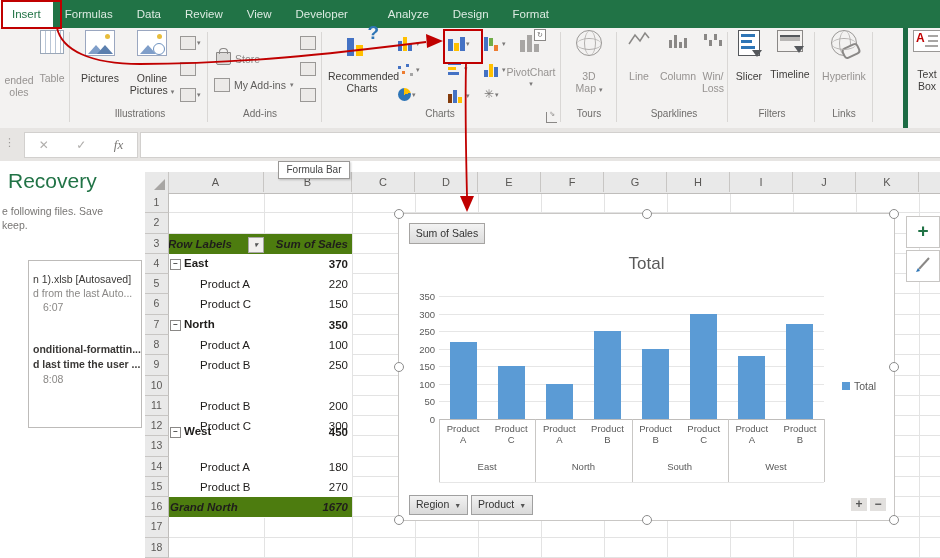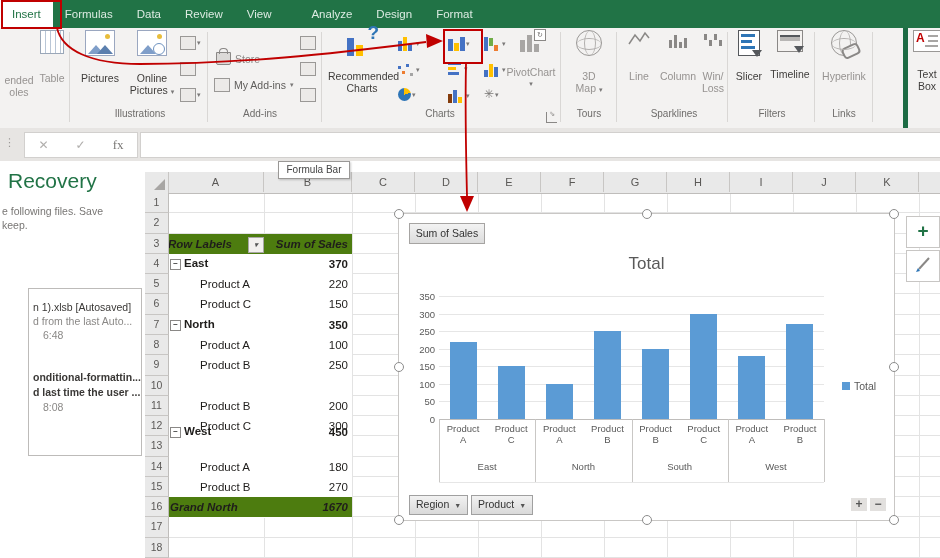--- a/index.html
+++ b/index.html
@@ -56,29 +56,29 @@
   .ic-tl .fn{position:absolute;right:-2px;bottom:-2px;width:0;height:0;border-left:5px solid transparent;border-right:5px solid transparent;border-top:7px solid #55585c;}
   .ic-chain{position:absolute;right:-4px;bottom:-2px;width:14px;height:8px;border:2px solid #8a8886;border-radius:4px;background:#f3f2f1;transform:rotate(-25deg);}
   .ic-tb{width:26px;height:20px;border:1px solid #9a9896;background:#fff;position:relative;}
   .ic-tb .a{position:absolute;left:2px;top:1px;color:#c00000;font-size:12px;font-weight:bold;}
   .ic-tb .ln{position:absolute;right:2px;height:1.5px;background:#a8a6a4;width:10px;}
   
   #fbar{position:absolute;left:0;top:128px;width:940px;height:33px;background:#e7e5e3;}
   #fxdots{position:absolute;left:4px;top:8px;color:#9a9896;font-size:11px;letter-spacing:-1px;}
   #fxbox{position:absolute;left:24px;top:4px;width:112px;height:24px;background:#fff;border:1px solid #d2d0ce;display:flex;align-items:center;justify-content:space-around;}
   #fxbox .g{color:#b0aeac;font-size:12px;}
-  #fxbox .fx{font-family:"Liberation Serif",serif;color:#7a7876;font-size:13px;}
+  #fxbox .fx{font-family:"Liberation Serif",serif;font-style:italic;color:#7a7876;font-size:13px;}
   #finput{position:absolute;left:140px;top:4px;width:800px;height:24px;background:#fff;border:1px solid #d2d0ce;}
   #ftip{position:absolute;left:278px;top:161px;width:70px;height:16px;background:#fff;border:1px solid #9a9896;font-size:10px;color:#444;line-height:16px;text-align:center;z-index:50;box-shadow:1px 1px 2px rgba(0,0,0,.2);}
   
   #pane{position:absolute;left:0;top:161px;width:145px;height:397px;background:#fff;}
   #pane .title{position:absolute;left:8px;top:8px;font-size:21px;color:#217346;}
   #pane .d1{position:absolute;left:2px;top:44px;font-size:10.5px;color:#787674;}
   #pane .d2{position:absolute;left:2px;top:58px;font-size:10.5px;color:#787674;}
-  #fbox{position:absolute;left:28px;top:127px;width:112px;height:166px;border:1px solid #bdbbb9;background:#fff;font-size:10.5px;}
+  #fbox{position:absolute;left:28px;top:99px;width:112px;height:166px;border:1px solid #bdbbb9;background:#fff;font-size:10.5px;}
   #fbox .n{position:absolute;left:4px;color:#3a3836;white-space:nowrap;}
   #fbox .s{position:absolute;left:4px;color:#8a8886;white-space:nowrap;}
   #fbox .b{font-weight:bold;}
   
   #colhead{position:absolute;left:145px;top:172px;width:795px;height:21px;background:#e9e9e9;border-bottom:1px solid #bfbdbb;z-index:2;}
   .colhdr{position:absolute;top:0;height:20px;line-height:20px;text-align:center;font-size:11px;color:#5a5856;border-right:1px solid #c8c6c4;}
   #selall{position:absolute;left:145px;top:172px;width:23px;height:21px;background:#e9e9e9;border-right:1px solid #c8c6c4;z-index:3;}
   #selall .tri{position:absolute;right:3px;bottom:3px;width:0;height:0;border-left:11px solid transparent;border-bottom:11px solid #a8a6a4;}
   .rowhdr{position:absolute;left:145px;width:23px;background:#e9e9e9;border-bottom:1px solid #c8c6c4;border-right:1px solid #bfbdbb;font-size:10.5px;color:#5a5856;text-align:center;z-index:2;}
   #grid{position:absolute;left:168px;top:193px;width:772px;height:365px;background:
@@ -119,20 +119,21 @@
 <body>
 
 <div id="app">
 
   <div id="tabbar">
     <div class="tab active">Insert</div>
     <div class="tab">Formulas</div>
     <div class="tab">Data</div>
     <div class="tab">Review</div>
     <div class="tab">View</div>
+    <div class="tab">Developer</div>
     <div class="tab ctx1">Analyze</div>
     <div class="tab">Design</div>
     <div class="tab">Format</div>
   </div>
 
   <div id="ribbon">
     <div class="bigbtn dis" style="left:0;width:38px;">
       <div class="lbl" style="margin-top:44px;"><span>ended</span><br><span>oles</span></div>
     </div>
     <div class="bigbtn dis" style="left:36px;width:32px;">
@@ -393,21 +394,21 @@
   </div>
   <div id="ftip">Formula Bar</div>
 
   <div id="pane">
     <div class="title">Recovery</div>
     <div class="d1">e following files.  Save</div>
     <div class="d2">keep.</div>
     <div id="fbox">
       <div class="n" style="top:12px;">n 1).xlsb  [Autosaved]</div>
       <div class="s" style="top:26px;">d from the last Auto...</div>
-      <div class="s" style="top:40px;left:14px;">6:48</div>
+      <div class="s" style="top:40px;left:14px;">6:07</div>
       <div class="n b" style="top:82px;">onditional-formattin...</div>
       <div class="n b" style="top:97px;">d last time the user ...</div>
       <div class="s" style="top:112px;left:14px;">8:08</div>
     </div>
   </div>
 
   <div id="colhead">
       <div class="colhdr" style="left: 23px; width: 95px;">A</div>
       <div class="colhdr" style="left: 119px; width: 87px;">B</div>
       <div class="colhdr" style="left: 207px; width: 62px;">C</div>

